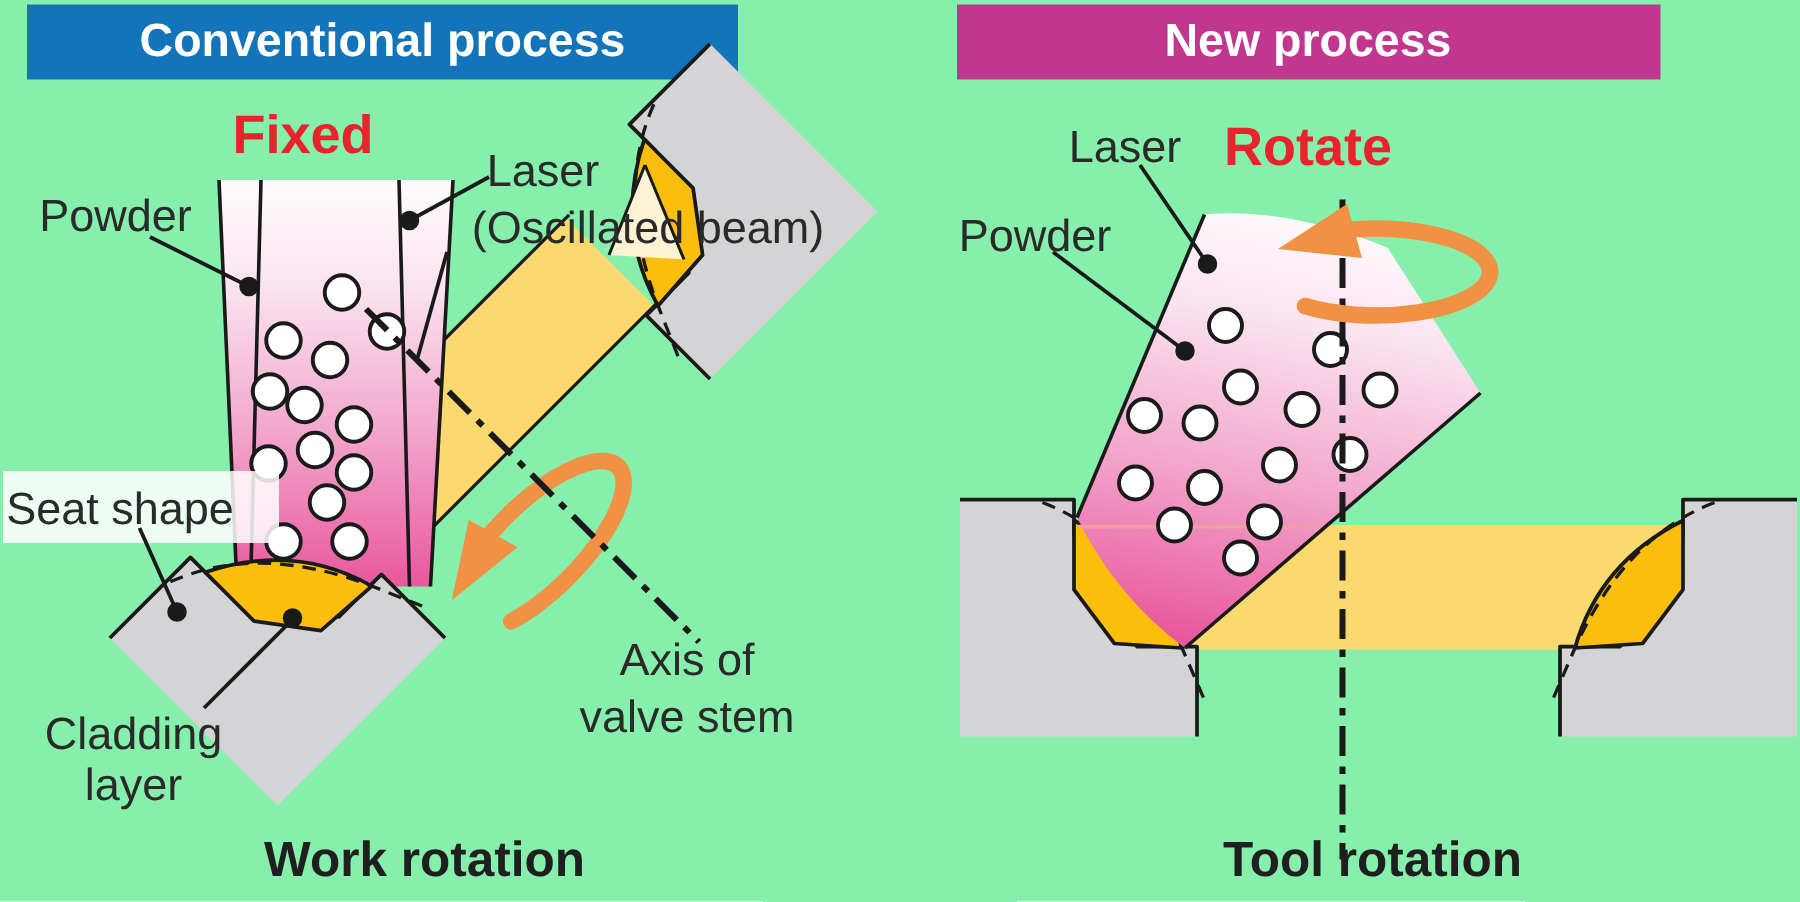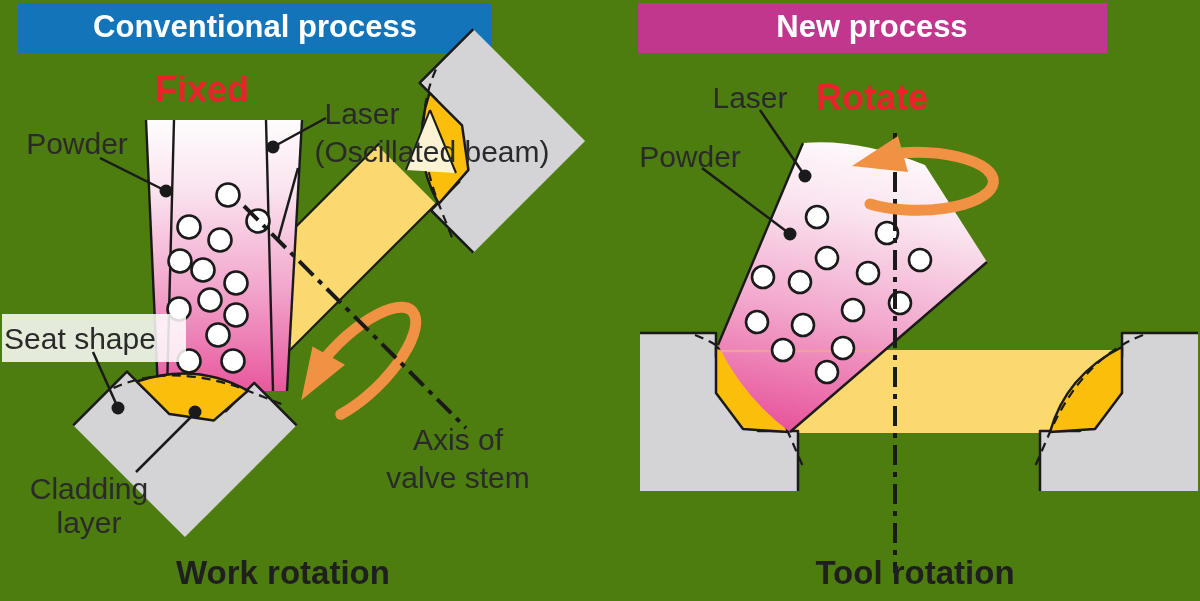--- a/index.html
+++ b/index.html
@@ -1,16 +1,16 @@
 <!DOCTYPE html>
 <html><head>
 <meta charset="utf-8">
 <style>
   html,body{margin:0;padding:0;background:#ffffff;}
-  .stage{position:relative;width:1200px;height:601px;background:#4d7c0f;overflow:hidden;
+  .stage{position:relative;width:1200px;height:601px;background:#86efac;overflow:hidden;
          font-family:"Liberation Sans", sans-serif;}
   svg{display:block;}
   .hdr{font-size:31px;font-weight:bold;fill:#ffffff;}
   .state{font-size:36px;font-weight:bold;}
   .lbl{font-size:30px;fill:#2a2a2a;}
   .cap{font-size:33px;font-weight:bold;fill:#1f1f1f;}
   text{font-family:"Liberation Sans", sans-serif;}
 </style>
 </head>
 <body>

